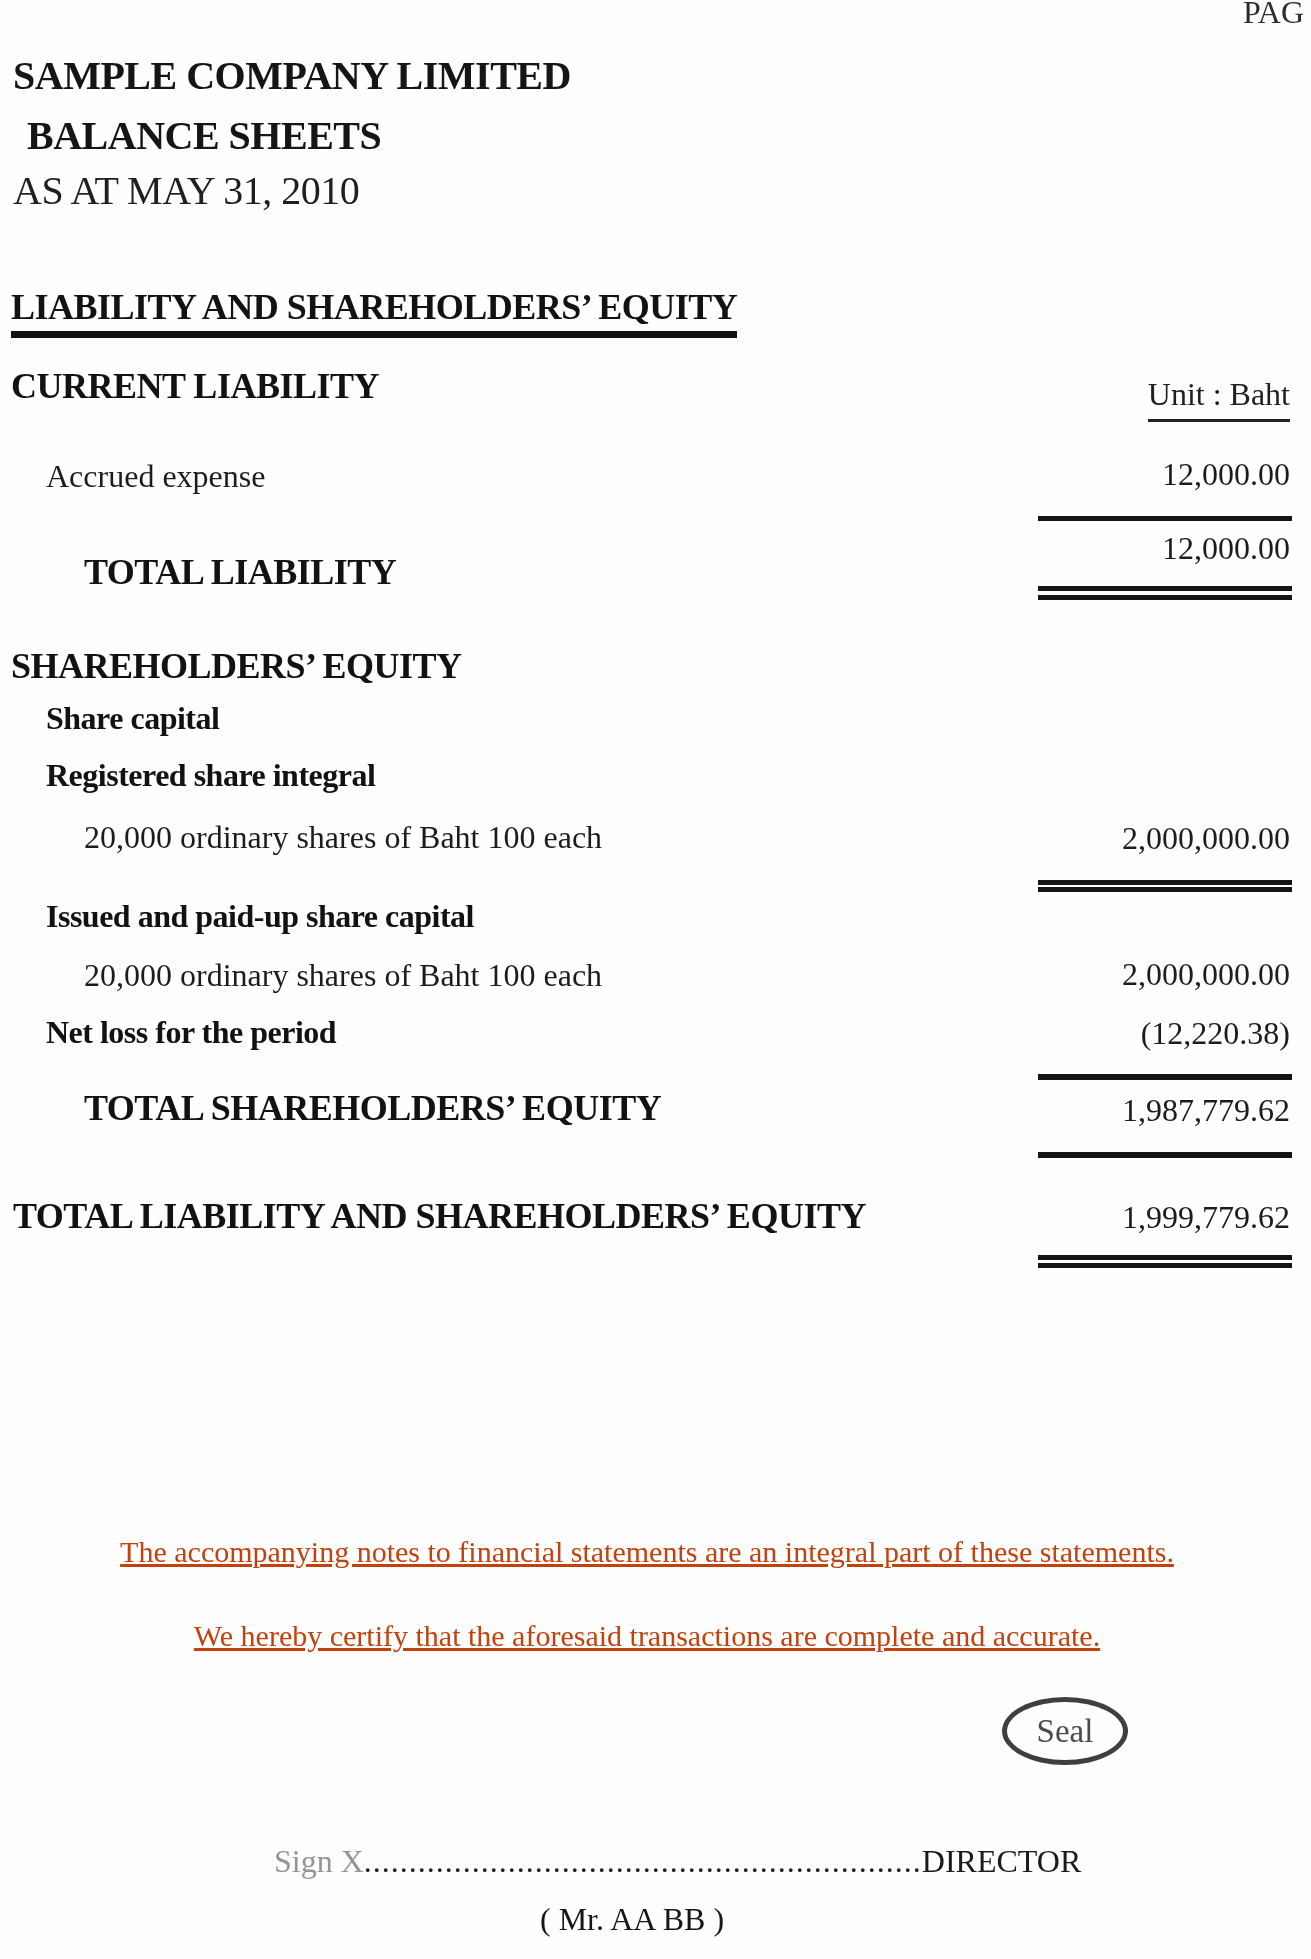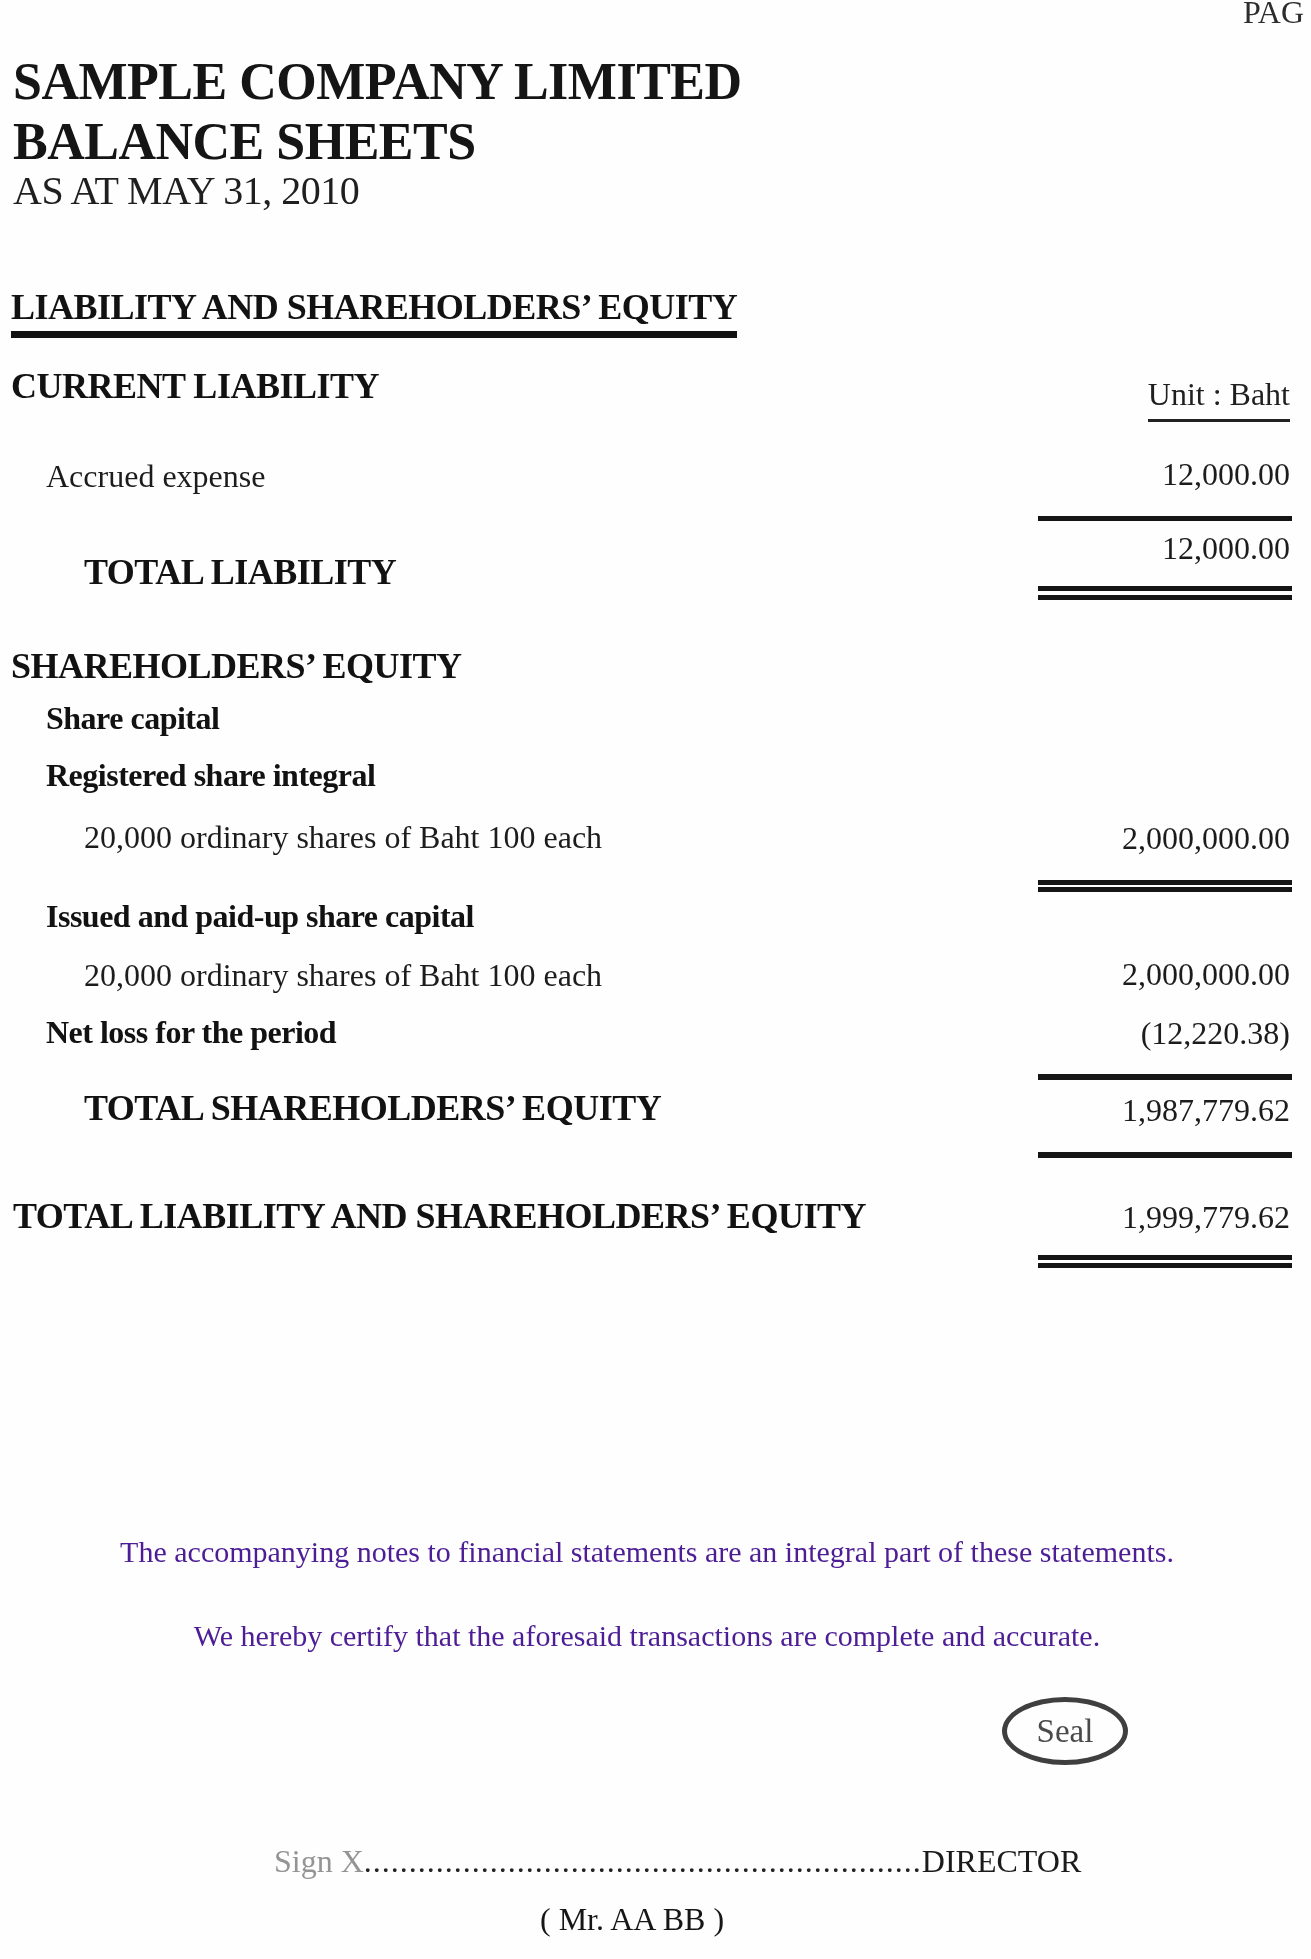--- a/index.html
+++ b/index.html
@@ -16,21 +16,21 @@
     font-family: "Liberation Serif", "DejaVu Serif", serif;
     color: #1a1a1a;
   }
   .abs { position: absolute; white-space: nowrap; line-height: 1; }
 
   .pag {
     font-size: 32px;
     color: #2d2d2d;
   }
   .title-bold {
-    font-size: 52px;
+    font-size: 40px;
     font-weight: bold;
     letter-spacing: -0.5px;
     color: #151515;
   }
   .title-reg {
     font-size: 40px;
     letter-spacing: -0.5px;
     color: #1f1f1f;
   }
   .sec-heading {
@@ -84,22 +84,23 @@
   }
   .dbl-rule { position: absolute; left: 1038px; width: 254px; }
   .dbl-rule .stroke { height: 5px; background: #151515; }
   .note {
     position: absolute;
     left: 0;
     width: 1294px;
     text-align: center;
     font-size: 30px;
     line-height: 1;
-    color: #4c1d95;
+    color: #c2410c;
     white-space: nowrap;
+    text-decoration: underline;
   }
   .seal {
     position: absolute;
     left: 1002px;
     top: 1697px;
     width: 126px;
     height: 68px;
     border: 5px solid #3f3f3f;
     border-radius: 50%;
     box-sizing: border-box;
@@ -118,21 +119,21 @@
   .sign-name { font-size: 32px; color: #161616; }
 </style>
 </head>
 <body>
 
 <div class="page">
 
   <div class="abs pag" style="left:1243px; top:-4px;">PAG</div>
 
   <div class="abs title-bold" style="left:13px; top:56px;">SAMPLE COMPANY LIMITED</div>
-  <div class="abs title-bold" style="left:13px; top:116px;">BALANCE SHEETS</div>
+  <div class="abs title-bold" style="left:27px; top:116px;">BALANCE SHEETS</div>
   <div class="abs title-reg" style="left:13px; top:171px;">AS AT MAY 31, 2010</div>
 
   <div class="abs h-bold-lg" style="left:11px; top:368px;">CURRENT LIABILITY</div>
 
   <div class="abs sec-heading" style="left:11px; top:289px;">LIABILITY AND SHAREHOLDERS’ EQUITY</div>
   <div class="val-col" style="top:378px;">
     <span class="unit-underline">Unit : Baht</span>
   </div>
 
   <div class="abs row-label" style="left:46px; top:460px;">Accrued expense</div>

